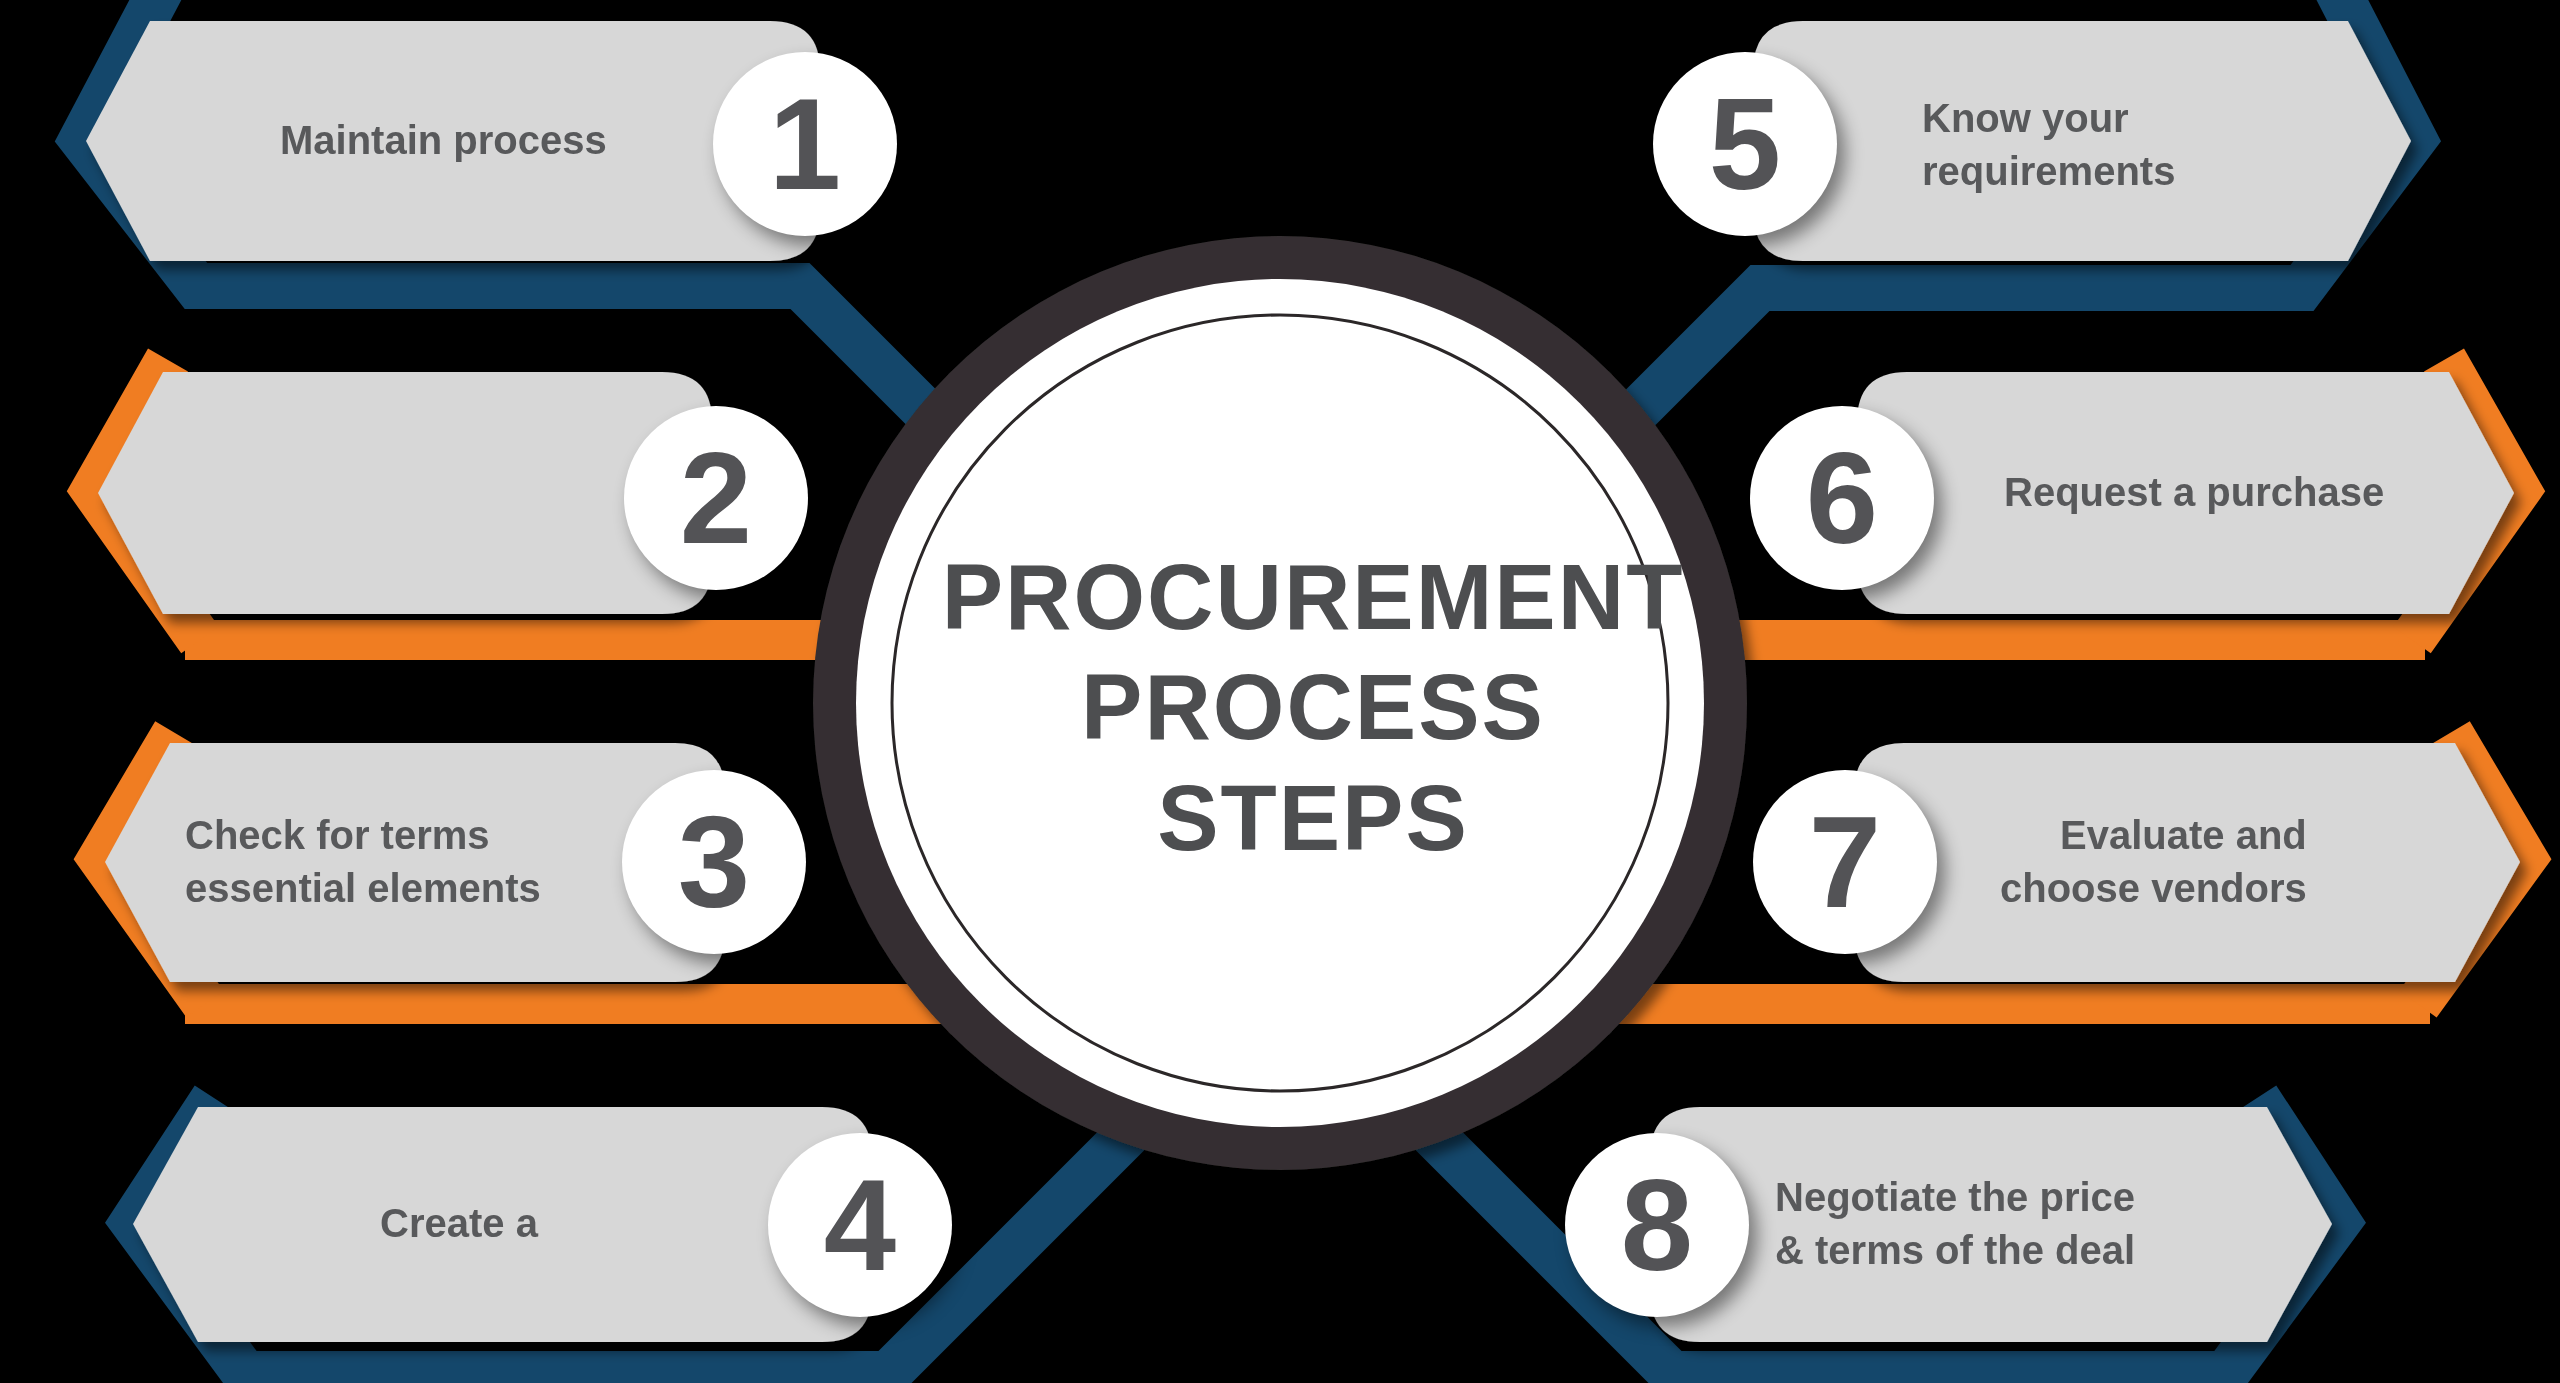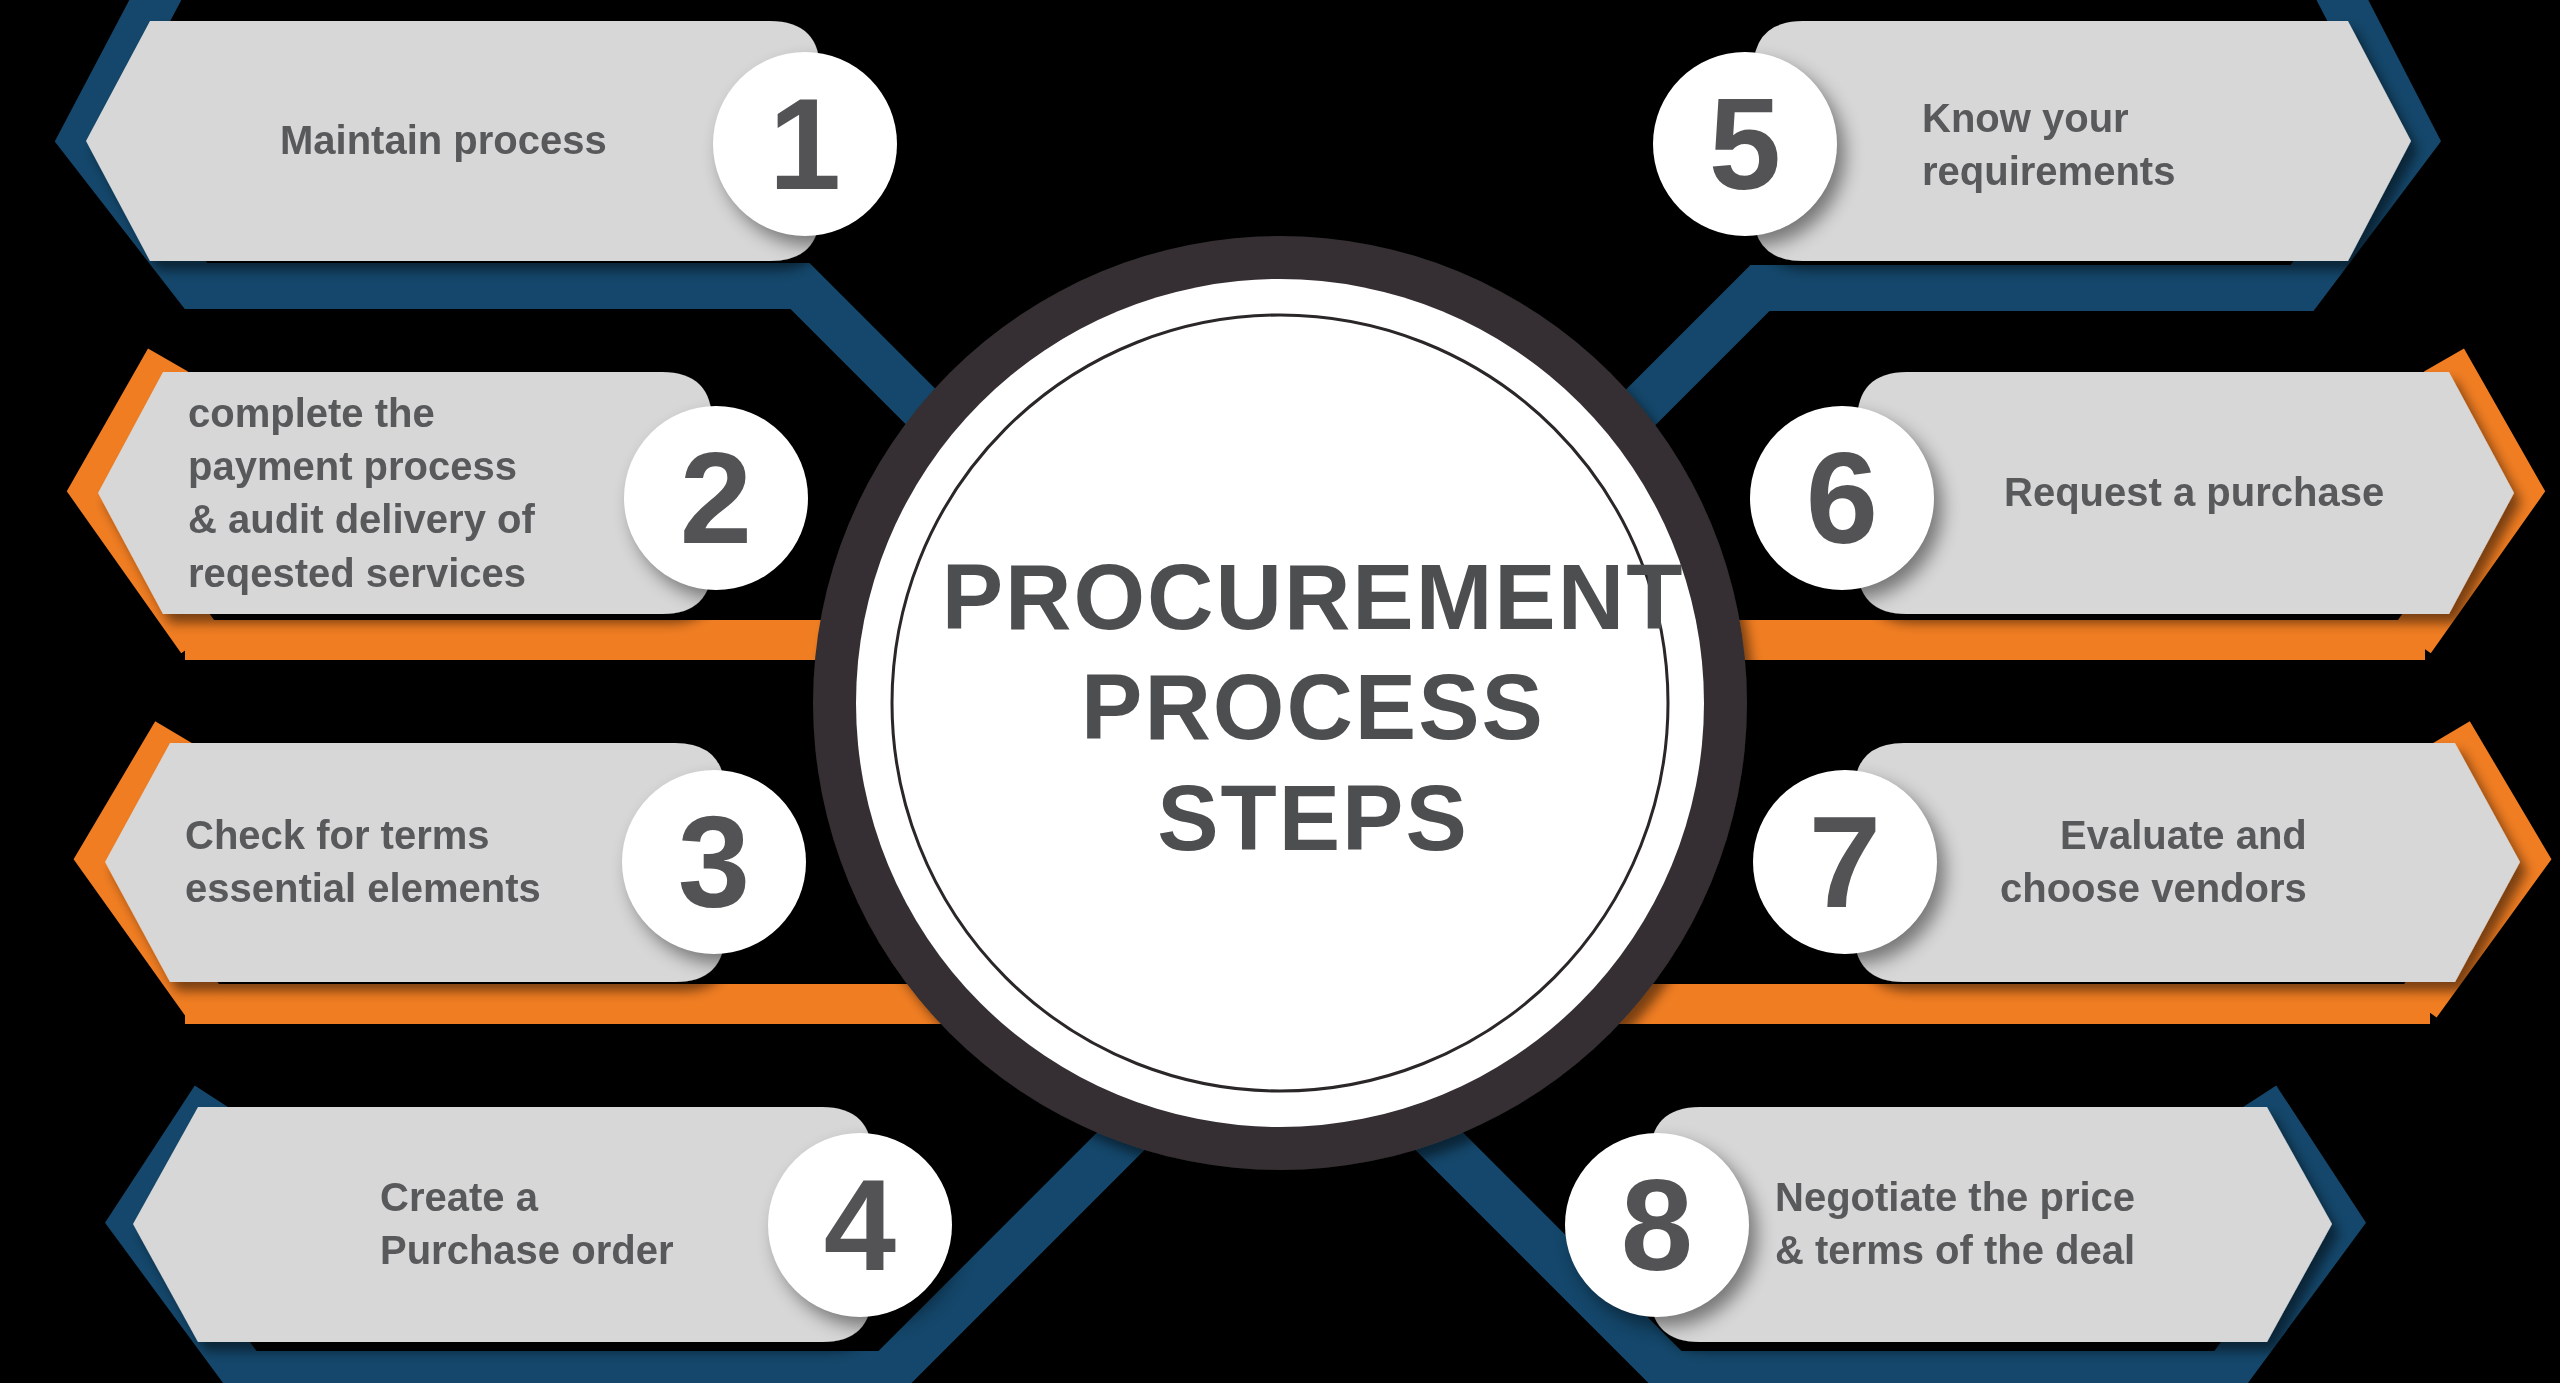--- a/index.html
+++ b/index.html
@@ -84,33 +84,26 @@
   <div class="num-circle" style="left:1753px;top:770px;">
       <span>7</span>
     </div>
   <div class="num-circle" style="left:1565px;top:1133px;">
       <span>8</span>
     </div>
 
   <div class="banner-label" style="left:280px;top:141px;">
     <span>Maintain process</span>
   </div>
-  <div class="banner-label" style="left:188px;top:493px;">
-    <span>complete the</span>
-    <span>payment process</span>
-    <span>&amp; audit delivery of</span>
-    <span>reqested services</span>
-  </div>
   <div class="banner-label" style="left:185px;top:862px;">
     <span>Check for terms</span>
     <span>essential elements</span>
   </div>
   <div class="banner-label" style="left:380px;top:1224px;">
     <span>Create a</span>
-    <span>Purchase order</span>
   </div>
   <div class="banner-label" style="left:1922px;top:145px;">
     <span>Know your</span>
     <span>requirements</span>
   </div>
   <div class="banner-label" style="left:1964px;top:493px;margin-left:40px;">
     <span>Request a purchase</span>
   </div>
   <div class="banner-label" style="left:2000px;top:862px;text-align:right;">
     <span>Evaluate and</span>

